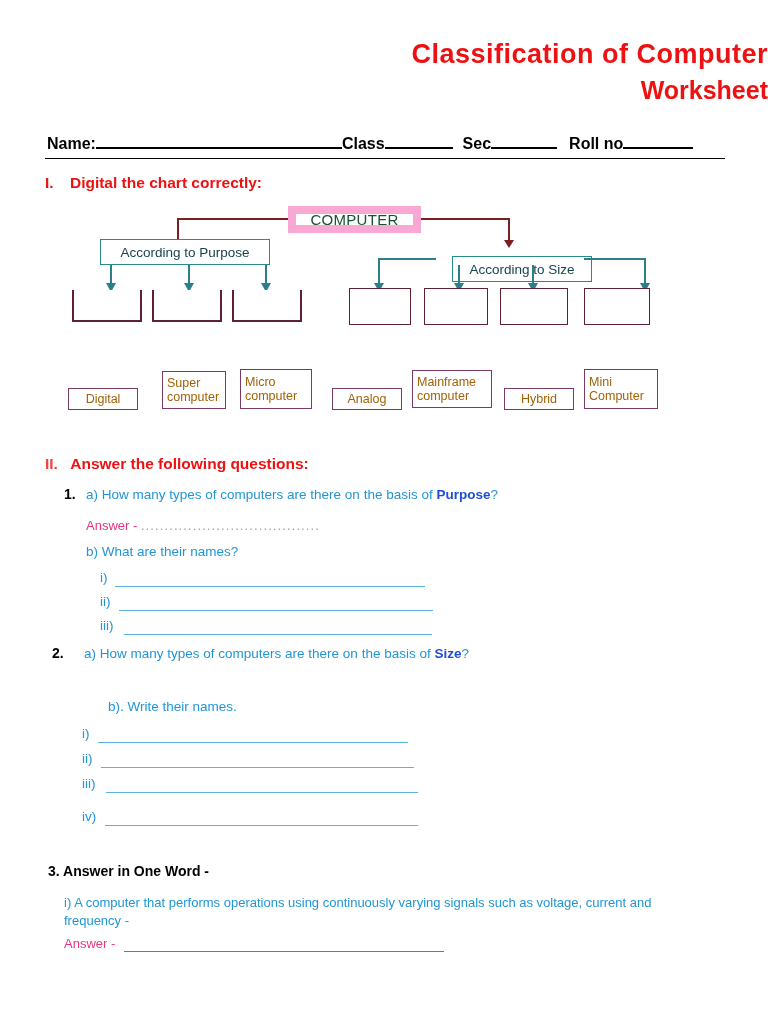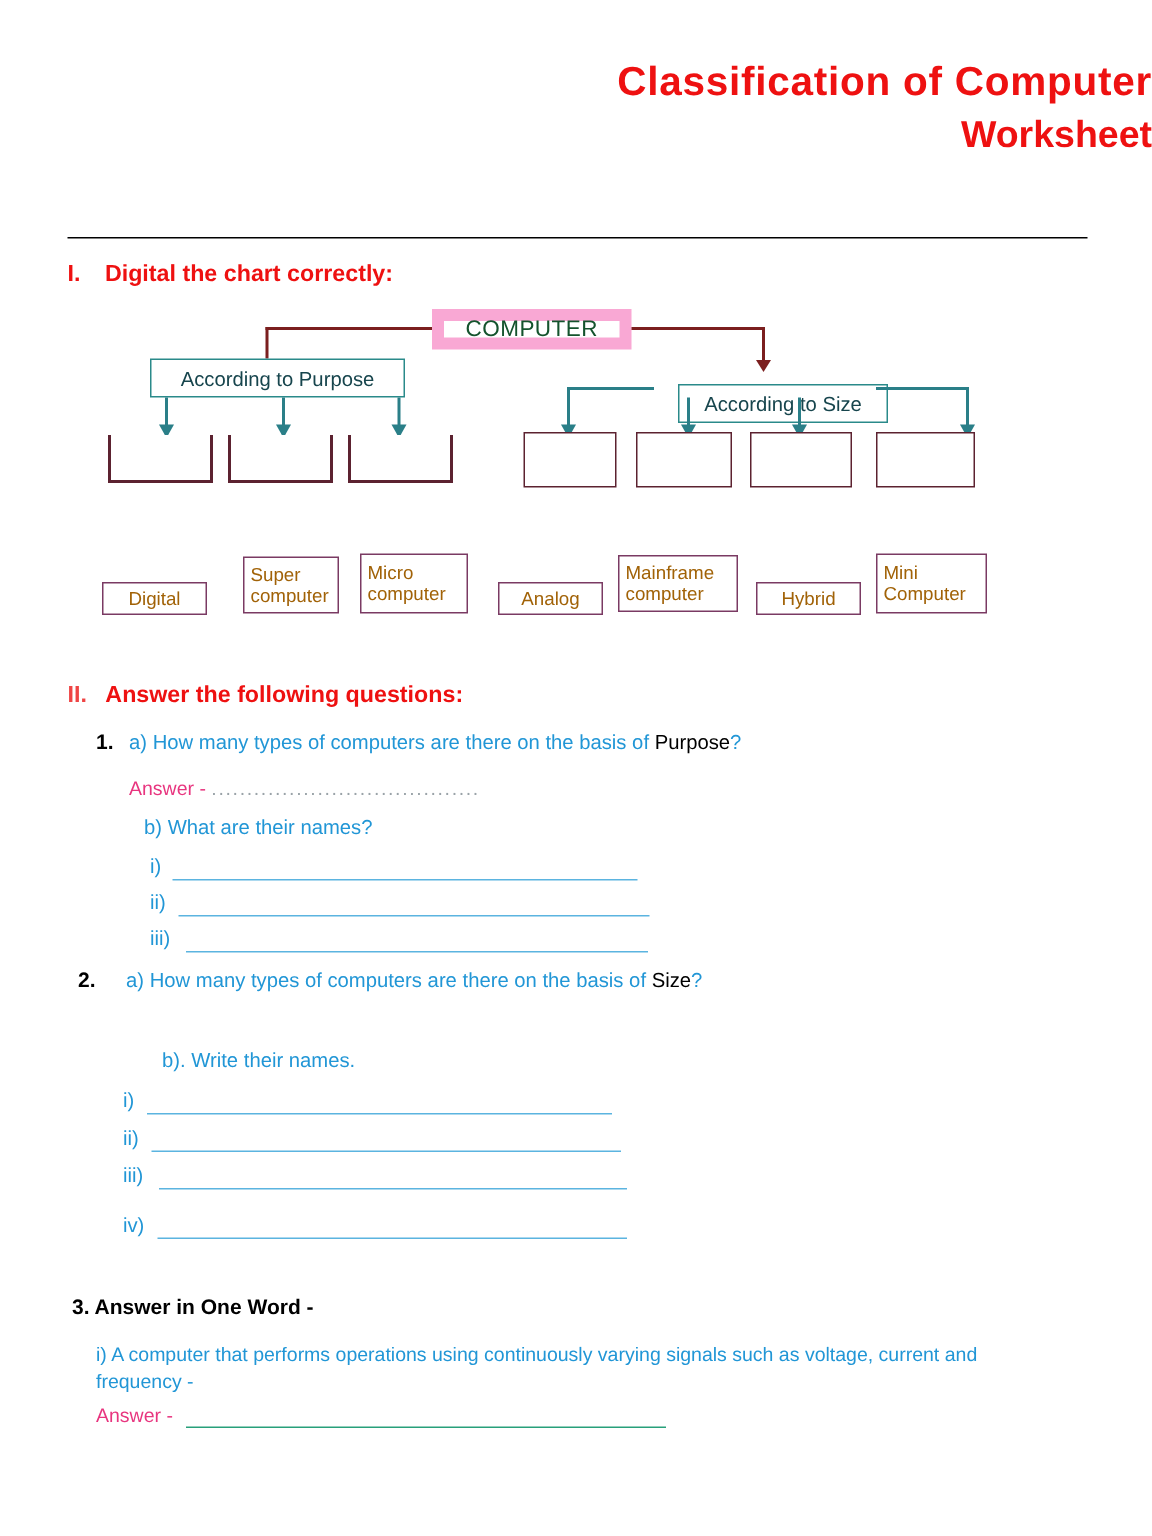--- a/index.html
+++ b/index.html
@@ -158,21 +158,21 @@
     color: #000;
     font-weight: bold;
     font-size: 14px;
   }
   .q-text {
     position: absolute;
     color: #2196d6;
     font-size: 13.5px;
     white-space: nowrap;
   }
-  .q-text b { color: #000000; font-weight: normal; margin-top: 46px; }
+  .q-text b { color: #1d4ed8; font-weight: bold; margin-top: 46px; }
   .answer-pink {
     position: absolute;
     color: #e8357f;
     font-size: 13px;
     white-space: nowrap;
   }
   .dots {
     display: inline-block;
     color: #9aa3a8;
     letter-spacing: 1.1px;
@@ -212,20 +212,23 @@
 </head>
 <body>
 
 <div class="page">
 
   <div class="title-block">
     <div class="title-line1">Classification of Computer</div>
     <div class="title-line2">Worksheet</div>
   </div>
 
+  <div class="name-row">
+    <span class="fld">Name:</span><span class="u-line" style="width:246px"></span><span class="fld">Class</span><span class="u-line" style="width:68px"></span><span class="fld" style="padding-left:10px">Sec</span><span class="u-line" style="width:66px"></span><span class="fld" style="padding-left:12px">Roll no</span><span class="u-line" style="width:70px"></span>
+  </div>
   <div class="hr-full"></div>
 
   <div class="sec-head" style="left:45px; top:174px;">
     <span class="sec-red">I.</span>
     <span class="sec-red" style="padding-left:12px">Digital the chart correctly:</span>
   </div>
 
   <div class="diagram">
 
     <div class="dbox box-computer" style="left:228px; top:8px; width:133px; height:27px;">COMPUTER</div>
@@ -284,21 +287,21 @@
     <span class="sec-red" style="padding-left:8px">Answer the following questions:</span>
   </div>
 
   <div class="q-num" style="left:64px; top:486px;">1.</div>
   <div class="q-text" style="left:86px; top:487px;">
     <span>a) How many types of computers are there on the basis of </span><b>Purpose</b><span>?</span>
   </div>
   <div class="answer-pink" style="left:86px; top:518px;">
     <span>Answer - </span><span class="dots">......................................</span>
   </div>
-  <div class="q-text" style="left:96px; top:544px;">b) What are their names?</div>
+  <div class="q-text" style="left:86px; top:544px;">b) What are their names?</div>
 
   <div class="romannum" style="left:100px; top:570px;">i)</div>
   <div class="blank-blue" style="left:115px; top:586px; width:310px;"></div>
   <div class="romannum" style="left:100px; top:594px;">ii)</div>
   <div class="blank-blue" style="left:119px; top:610px; width:314px;"></div>
   <div class="romannum" style="left:100px; top:618px;">iii)</div>
   <div class="blank-blue" style="left:124px; top:634px; width:308px;"></div>
 
   <div class="q-num" style="left:52px; top:645px;">2.</div>
   <div class="q-text" style="left:84px; top:646px;">

